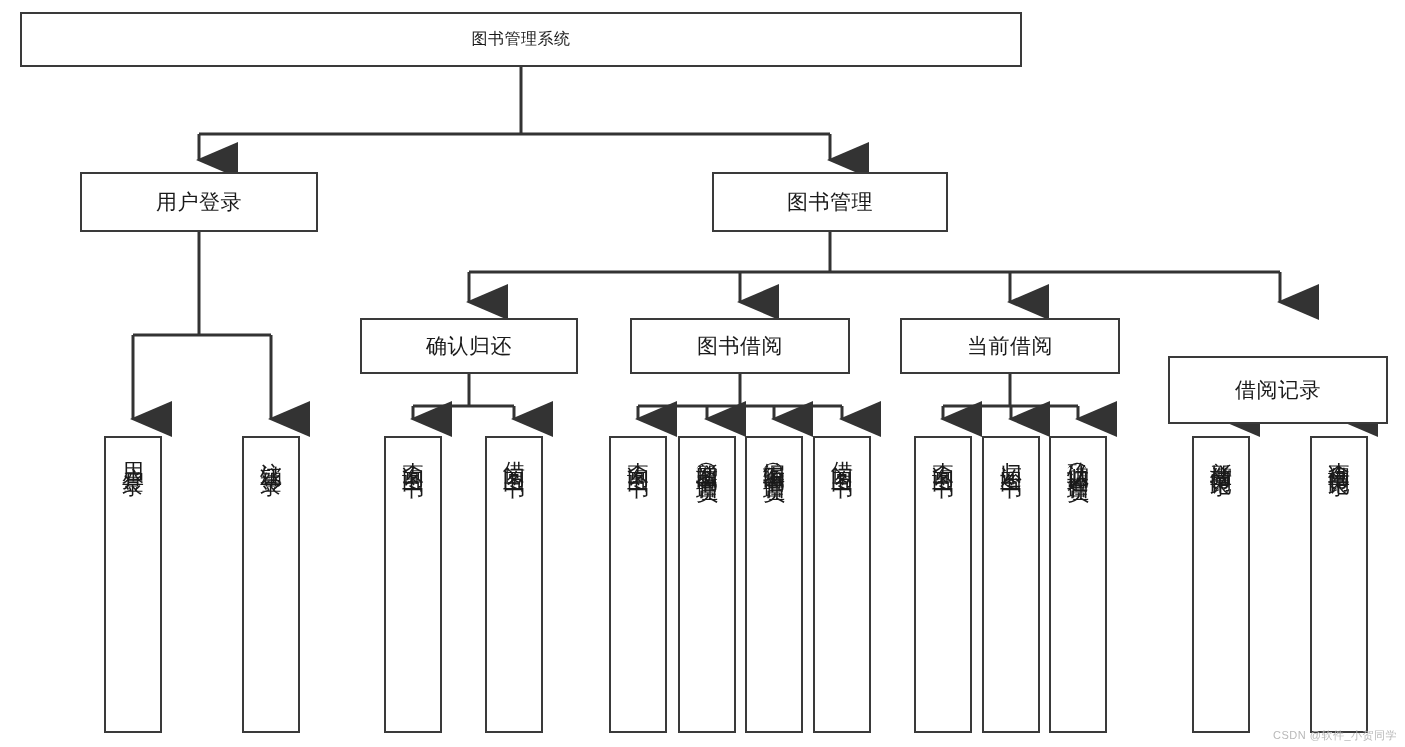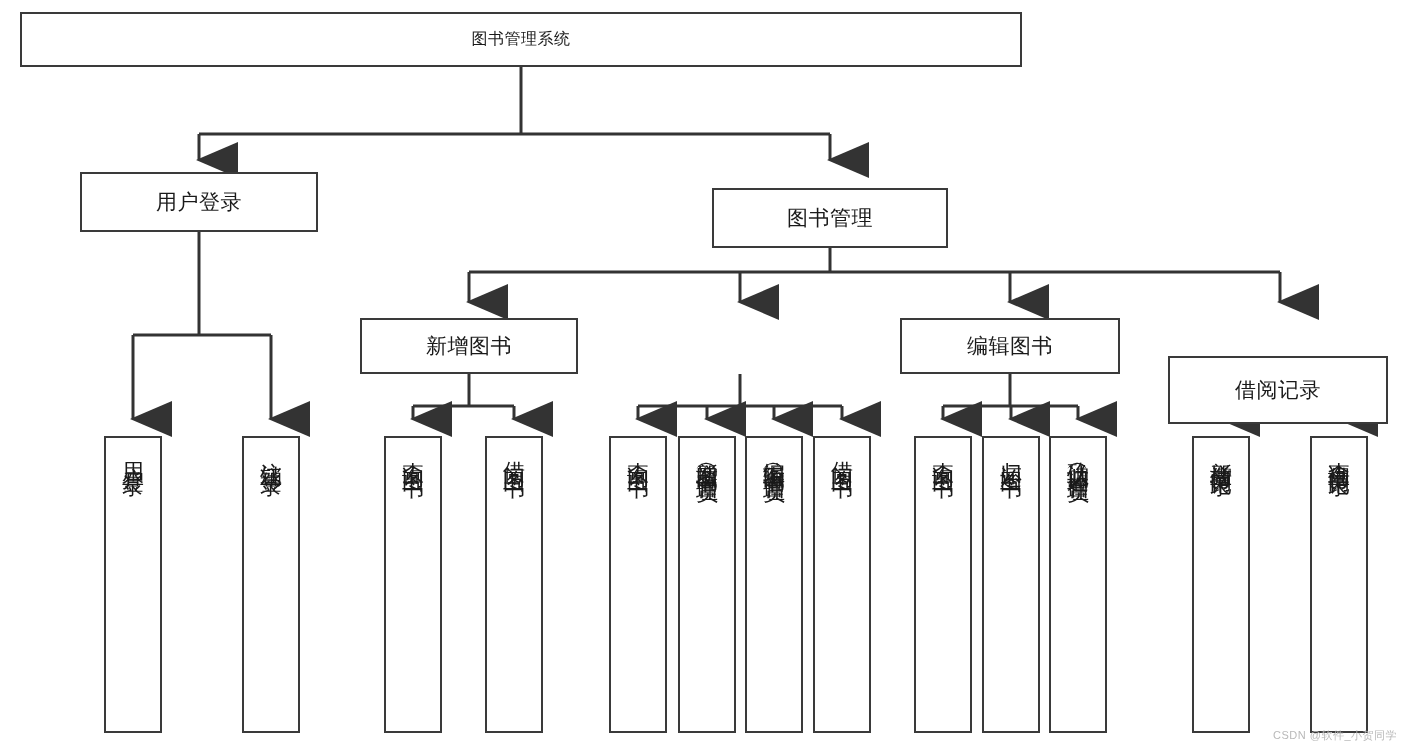--- a/index.html
+++ b/index.html
@@ -134,29 +134,32 @@
     </g>
   </svg>
 
   <div class="node horiz root" style="left:20px; top:12px; width:1002px; height:55px;">
     <span class="label">图书管理系统</span>
   </div>
 
   <div class="node horiz" style="left:80px; top:172px; width:238px; height:60px;">
     <span class="label">用户登录</span>
   </div>
-  <div class="node horiz" style="left:712px; top:172px; width:236px; height:60px;margin-top:16px;">
+  <div class="node horiz" style="left:712px; top:172px; width:236px; height:60px;">
     <span class="label">图书管理</span>
   </div>
 
   <div class="node horiz" style="left:360px; top:318px; width:218px; height:56px;">
-    <span class="label">新增图书</span>
+    <span class="label">确认归还</span>
+  </div>
+  <div class="node horiz" style="left:630px; top:318px; width:220px; height:56px;">
+    <span class="label">图书借阅</span>
   </div>
   <div class="node horiz" style="left:900px; top:318px; width:220px; height:56px;">
-    <span class="label">编辑图书</span>
+    <span class="label">当前借阅</span>
   </div>
   <div class="node horiz" style="left:1168px; top:318px; width:220px; height:68px;margin-top:38px;">
     <span class="label">借阅记录</span>
   </div>
 
   <div class="node vert" style="left:104px; top:436px; width:58px; height:297px;">
     <span class="label">用户登录</span>
   </div>
   <div class="node vert" style="left:242px; top:436px; width:58px; height:297px;">
     <span class="label">注销登录</span>

